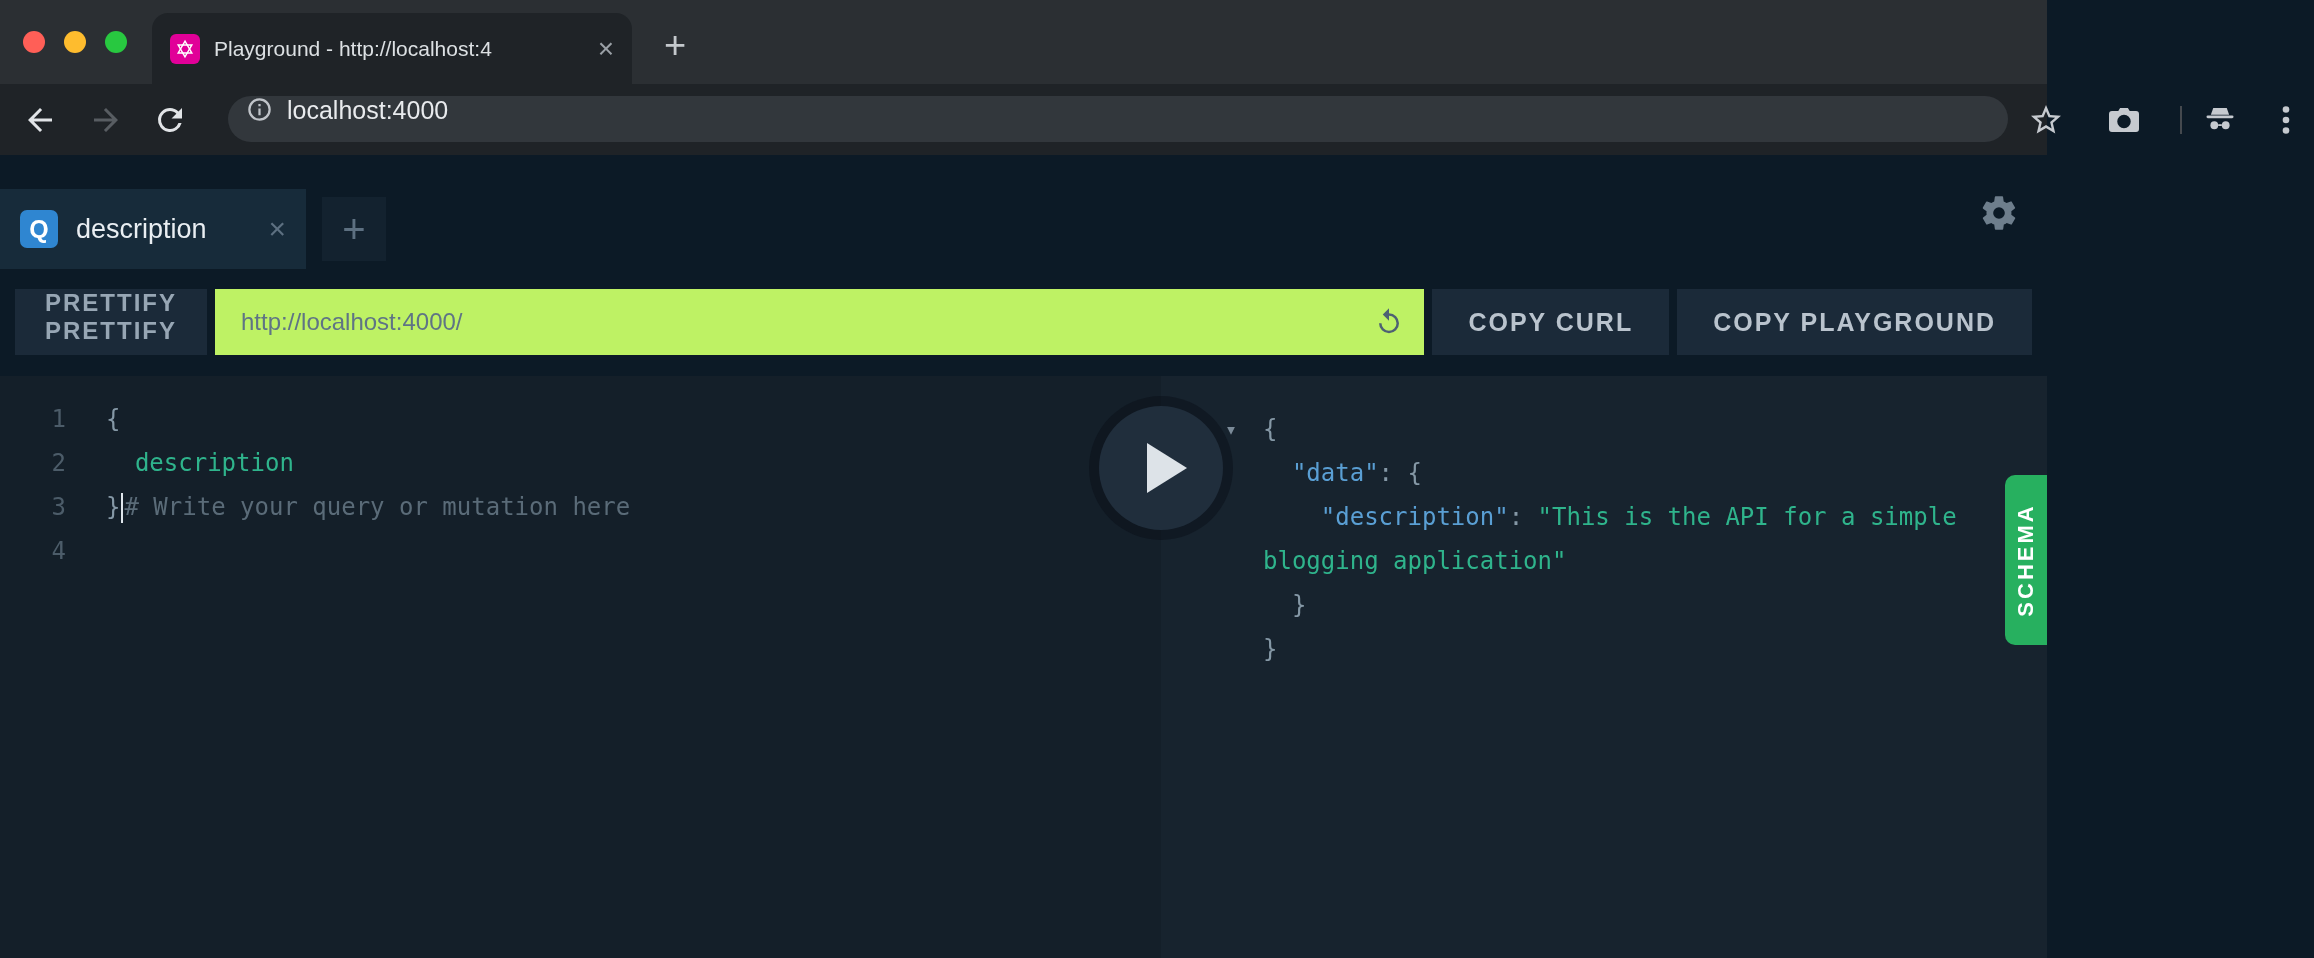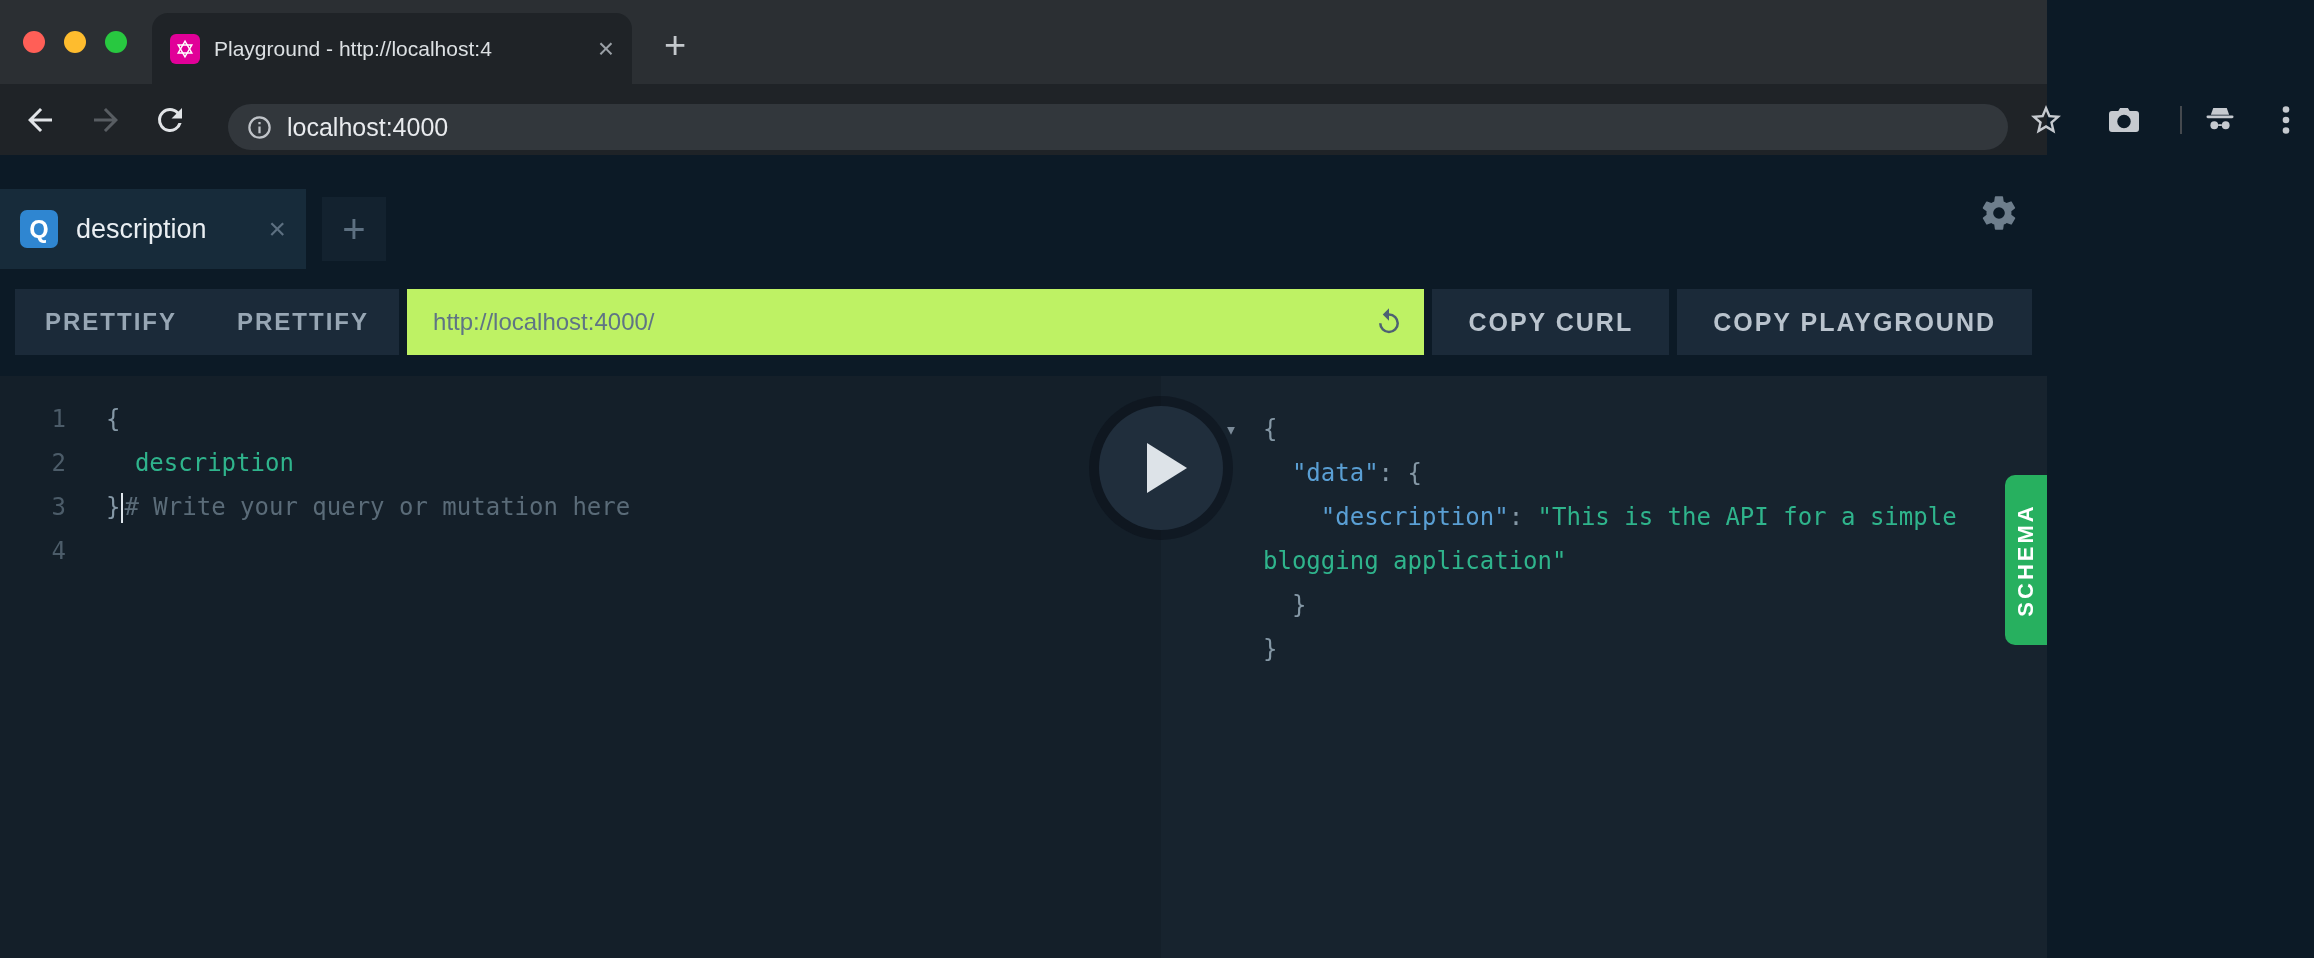--- a/index.html
+++ b/index.html
@@ -22,22 +22,22 @@
   .tab-title { color:#dce0e3; font-size:21px; margin-left:14px; flex:1;
                white-space:nowrap; overflow:hidden; }
   .tab-close { color:#9aa0a6; font-size:28px; line-height:28px; margin-left:8px; cursor:default; }
   .new-tab-btn { position:absolute; left:653px; top:25px; width:44px; height:44px;
                  color:#c4c8cc; font-size:38px; line-height:40px; text-align:center; }
 
   .nav-bar { position:absolute; top:84px; left:0; right:0; height:71px; background:#1f2327; }
   .nav-icon { position:absolute; top:18px; width:36px; height:36px; color:#e1e4e7; }
   .nav-icon svg { width:100%; height:100%; fill:currentColor; }
   .nav-back { left:22px; } .nav-fwd { left:88px; color:#585d62; } .nav-reload { left:152px; }
-  .url-pill { position:absolute; left:228px; top:20px; width:1780px; height:46px;
-              background:#32373c; border-radius:23px; display:flex; align-items:center; padding:0 18px; }
+  .url-pill { position:absolute; left:228px; top:12px; width:1780px; height:46px;
+              background:#32373c; border-radius:23px; display:flex; padding:0 18px; }
   .info-ic { width:27px; height:27px; color:#c0c4c9; } .info-ic svg{ width:100%; height:100%; fill:currentColor;}
   .url-text { color:#e9ebee; font-size:25px; margin-left:14px; }
   .act-star { left:2028px; color:#c6cacf; }
   .act-camera { left:2106px; color:#c6cacf; }
   .nav-divider { position:absolute; left:2180px; top:22px; width:2px; height:28px; background:#45494e; }
   .act-incog { left:2202px; color:#c6cacf; }
   .act-menu { left:2268px; color:#c6cacf; }
 
   
   .pg { position:absolute; top:155px; left:0; right:0; bottom:0; background:#0c1a26; }
@@ -47,21 +47,21 @@
   .q-badge { width:38px; height:38px; border-radius:7px; background:#2f86d1; color:#fff;
              font-weight:bold; font-size:25px; display:flex; align-items:center; justify-content:center; }
   .pg-tab-label { color:#e9eef2; font-size:27px; margin-left:18px; flex:1; }
   .pg-tab-close { color:#5d7081; font-size:30px; line-height:30px; }
   .pg-newtab { position:absolute; left:322px; top:42px; width:64px; height:64px; background:#13222f;
                color:#5d7081; font-size:40px; display:flex; align-items:center; justify-content:center; }
   .pg-gear { position:absolute; right:28px; top:38px; width:40px; height:40px; color:#6e7e8c; }
   .pg-gear svg { width:100%; height:100%; fill:currentColor; }
 
   .toolbar { position:absolute; top:134px; left:15px; right:15px; height:66px; display:flex; gap:8px; }
-  .btn-group { display:flex; background:#1b2a39; }
+  .btn-group { display:flex; background:#1b2a39;flex-direction:column; }
   .tb-btn { display:flex; align-items:center; padding:0 30px; color:#97a6b4; font-size:24px;
             font-weight:bold; letter-spacing:2px; }
   .endpoint-wrap { flex:1; position:relative; display:flex; }
   .endpoint-input { flex:1; background:#bef264; border:none; outline:none; color:#5f7485;
                     font-size:24px; padding:0 60px 0 26px; font-family:"Liberation Sans",sans-serif; }
   .endpoint-refresh { position:absolute; right:20px; top:18px; width:30px; height:30px; color:#4e6173; }
   .endpoint-refresh svg { width:100%; height:100%; fill:currentColor; }
   .tb-action { display:flex; align-items:center; padding:0 36px; background:#1b2a39;
                color:#b9c3cd; font-size:25px; font-weight:bold; letter-spacing:2px;text-align:center; }
 

